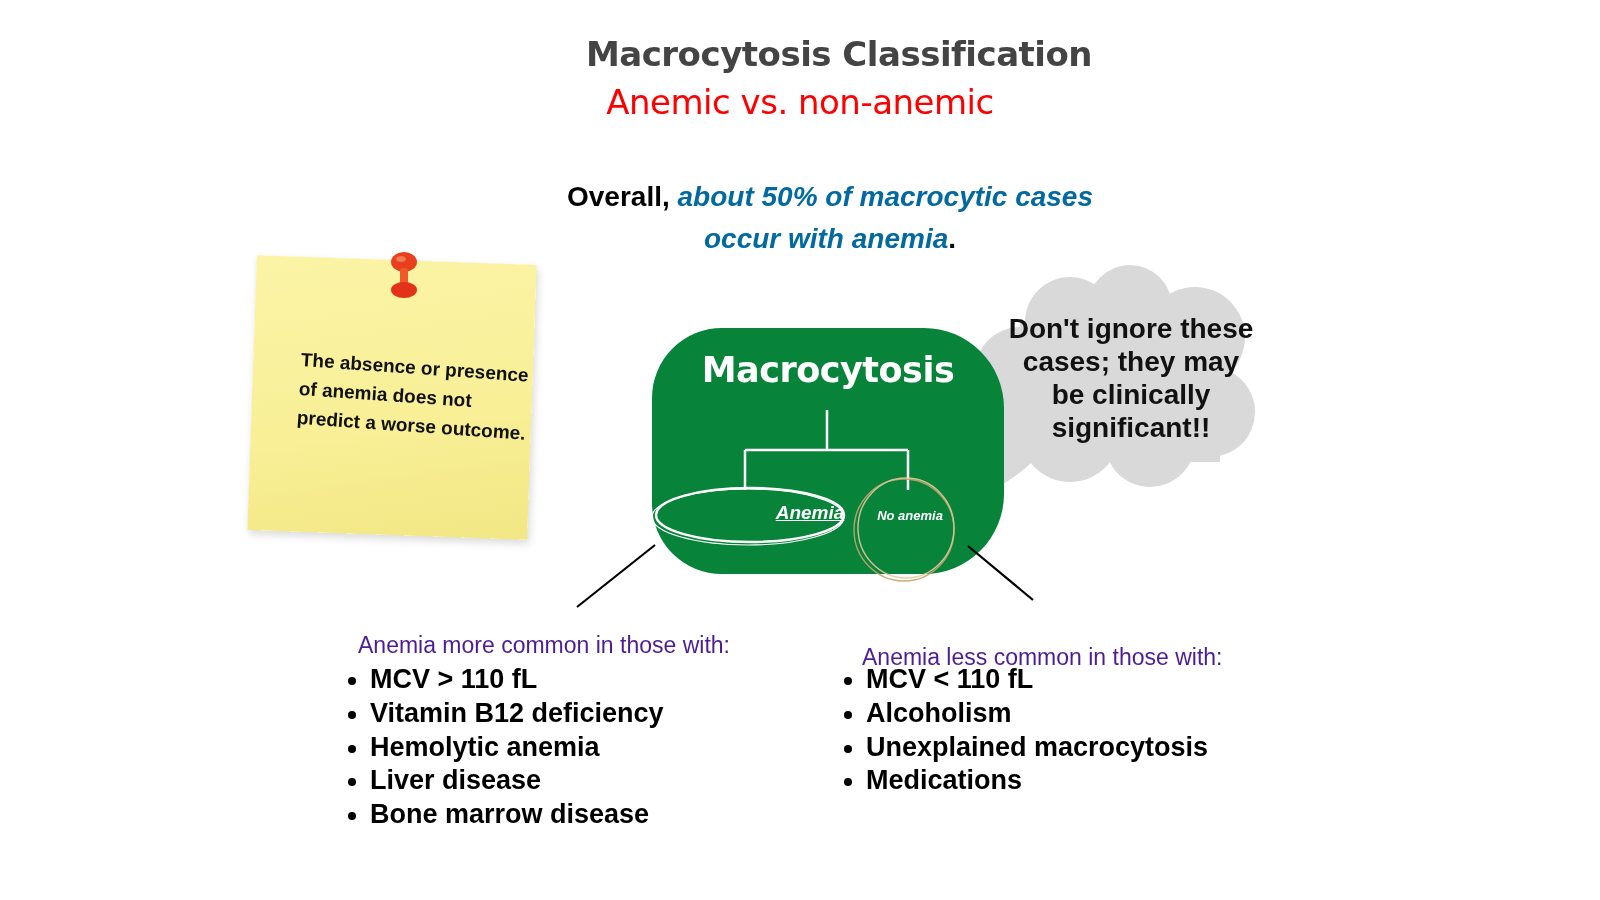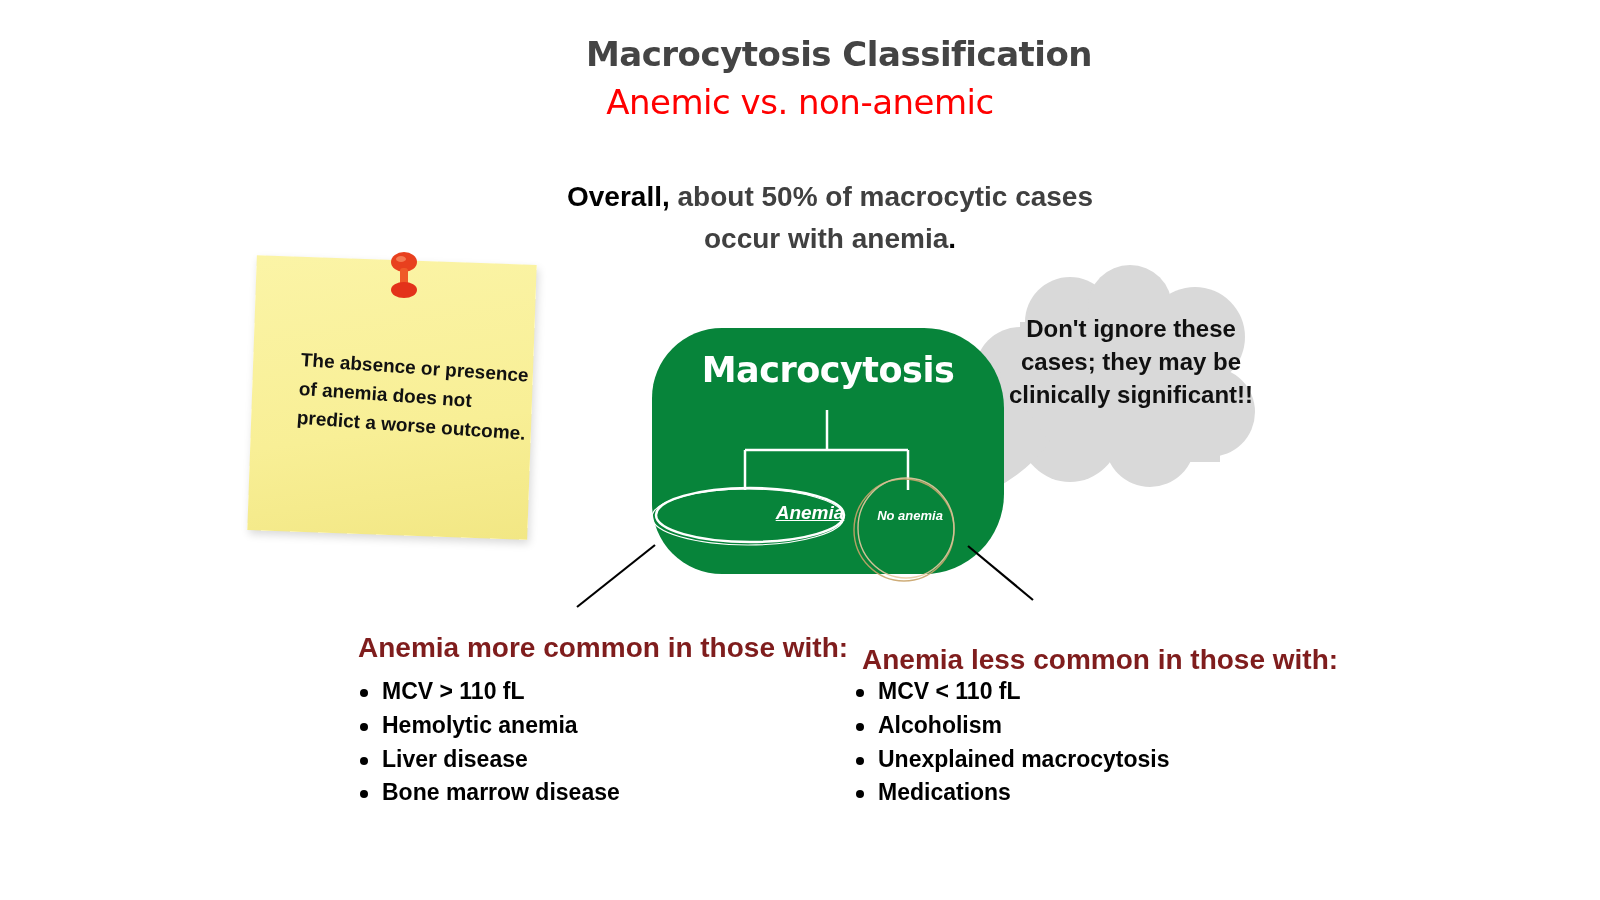--- a/index.html
+++ b/index.html
@@ -14,21 +14,21 @@
     }
     .subtitle {
       left: 0; width: 1600px; top: 82px; text-align: center;
       font-size: 34px; font-weight: normal; color: #ff0000; letter-spacing: -0.5px;
     }
     .overall {
       left: 560px; width: 540px; top: 176px; text-align: center;
       font-size: 28px; font-weight: bold; color: #000; line-height: 42px;
       font-family: "Liberation Sans", sans-serif;
     }
-    .overall .hl { color: #404040; }
+    .overall .hl { color: #0369a1; font-style: italic; }
 
     
     .note {
       left: 252px; top: 260px; width: 280px; height: 275px;
       background: linear-gradient(170deg, #fbf4a6 0%, #f8ef96 60%, #f2e784 100%);
       transform: rotate(2deg);
       box-shadow: 2px 4px 8px rgba(0,0,0,0.15);
     }
     .note-text {
       left: 302px; top: 345px; width: 230px;
@@ -54,33 +54,33 @@
       font-family: "Liberation Sans", sans-serif;
       text-decoration: underline;
     }
     .label-noanemia {
       left: 860px; width: 100px; top: 502px; text-align: center;
       color: #fff; font-size: 13px; font-style: italic; font-weight: bold; line-height: 28px;
       font-family: "Liberation Sans", sans-serif;
     }
     .bubble-text {
       left: 1006px; width: 250px; top: 312px; text-align: center;
-      font-size: 24px; font-weight: bold; color: #111; line-height: 33px;
+      font-size: 28px; font-weight: bold; color: #111; line-height: 33px;
       font-family: "Liberation Sans", sans-serif;
     }
 
     .list-head {
-      font-size: 28px; font-weight: bold; color: #7f1d1d;
+      font-size: 23px; font-weight: normal; color: #4c1d95;
       font-family: "Liberation Sans", sans-serif;
     }
     .list-head.left { left: 358px; top: 632px; }
     .list-head.right { left: 862px; top: 632px; margin-top: 12px; }
     ul.items {
-      position: absolute; margin: 12px; padding: 0; list-style: none;
-      font-size: 23px; font-weight: bold; color: #000; line-height: 33.8px;
+      position: absolute; margin: 0; padding: 0; list-style: none;
+      font-size: 27px; font-weight: bold; color: #000; line-height: 33.8px;
       font-family: "Liberation Sans", sans-serif;
     }
     ul.items.left { left: 346px; top: 663px; }
     ul.items.right { left: 842px; top: 663px; }
     ul.items li { position: relative; padding-left: 24px; }
     ul.items li::before {
       content: ""; position: absolute; left: 2px; top: 14px; width: 8px; height: 8px;
       border-radius: 50%; background: #000;
     }
   </style>
@@ -138,20 +138,21 @@
 </svg>
 
 <div class="abs label-anemia">Anemia</div>
 <div class="abs label-noanemia">No anemia</div>
 
 <div class="abs bubble-text">Don't ignore these cases; they may be clinically significant!!</div>
 
 <div class="abs list-head left">Anemia more common in those with:</div>
 <ul class="items left">
   <li>MCV &gt; 110 fL</li>
+  <li>Vitamin B12 deficiency</li>
   <li>Hemolytic anemia</li>
   <li>Liver disease</li>
   <li>Bone marrow disease</li>
 </ul>
 
 <div class="abs list-head right">Anemia less common in those with:</div>
 <ul class="items right">
   <li>MCV &lt; 110 fL</li>
   <li>Alcoholism</li>
   <li>Unexplained macrocytosis</li>

